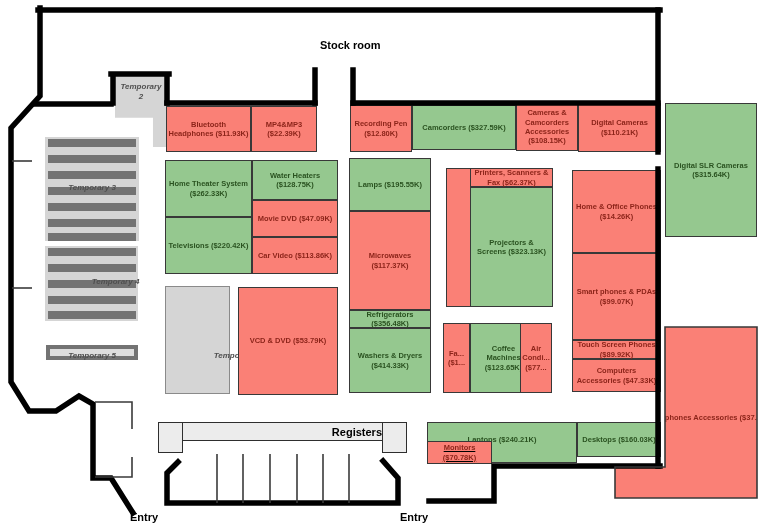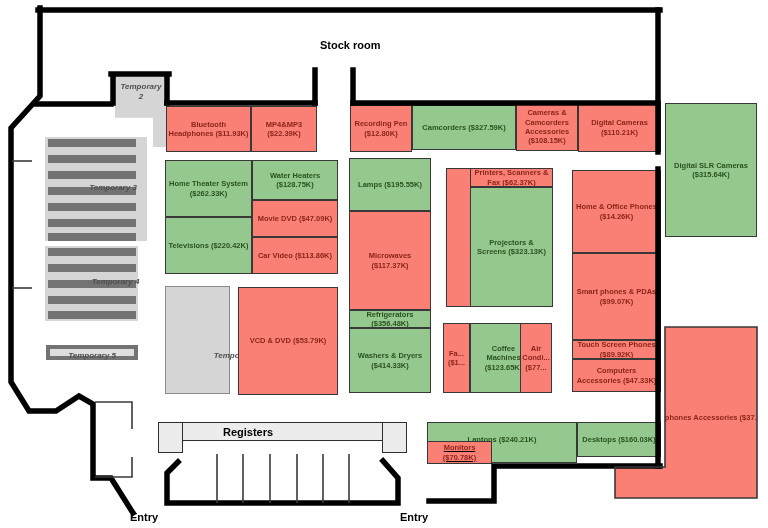--- a/index.html
+++ b/index.html
@@ -42,21 +42,21 @@
 </head>
 <body>
 
 <div id="stage">
 
   <div class="temp" style="left:115px;top:74px;width:52px;height:73px;clip-path:polygon(0 0,100% 0,100% 100%,73% 100%,73% 60%,0 60%);">
     <span class="temp-label" style="top:8px;">Temporary
 2</span>
   </div>
 
-  <div class="temp" style="left:45px;top:137px;width:102px;height:104px;padding-left:17px;">
+  <div class="temp" style="left:45px;top:137px;width:94px;height:104px;">
     <div class="shelf" style="left:3px;top:2px;width:88px;height:8px;"></div>
     <div class="shelf" style="left:3px;top:18px;width:88px;height:8px;"></div>
     <div class="shelf" style="left:3px;top:34px;width:88px;height:8px;"></div>
     <div class="shelf" style="left:3px;top:50px;width:88px;height:8px;"></div>
     <div class="shelf" style="left:3px;top:66px;width:88px;height:8px;"></div>
     <div class="shelf" style="left:3px;top:82px;width:88px;height:8px;"></div>
     <div class="shelf" style="left:3px;top:96px;width:88px;height:8px;"></div>
     <span class="temp-label" style="top:46px;">Temporary 3</span>
   </div>
 
@@ -200,21 +200,21 @@
     </div>
   <div class="room red" style="left:427px;top:441px;width:65px;height:23px;text-decoration:underline;">
     <span class="room-label">Monitors
 ($70.78K)</span>
     </div>
   <div class="room green" style="left:577px;top:422px;width:84px;height:35px;">
     <span class="room-label">Desktops ($160.03K)</span>
     </div>
 
   <div class="reg-part" style="left:158px;top:422px;width:25px;height:31px;"></div>
-  <div class="reg-part" style="left:182px;top:422px;width:201px;height:19px;display:flex;align-items:center;justify-content:flex-start;padding-left:40px;">
+  <div class="reg-part" style="left:182px;top:422px;width:201px;height:19px;display:flex;align-items:center;justify-content:flex-end;padding-left:40px;">
     <span class="big-label" style="position:static;">Registers</span>
   </div>
   <div class="reg-part" style="left:382px;top:422px;width:25px;height:31px;"></div>
 
   <svg class="overlay" width="768" height="528" viewBox="0 0 768 528">
     <g stroke="#000" stroke-width="5.5" fill="none" stroke-linecap="square">
       <path d="M38,10 H660"></path>
       <path d="M658,10 V152"></path>
       <path d="M658,169 V466"></path>
       <path d="M660,466 H494 V501 H429"></path>

